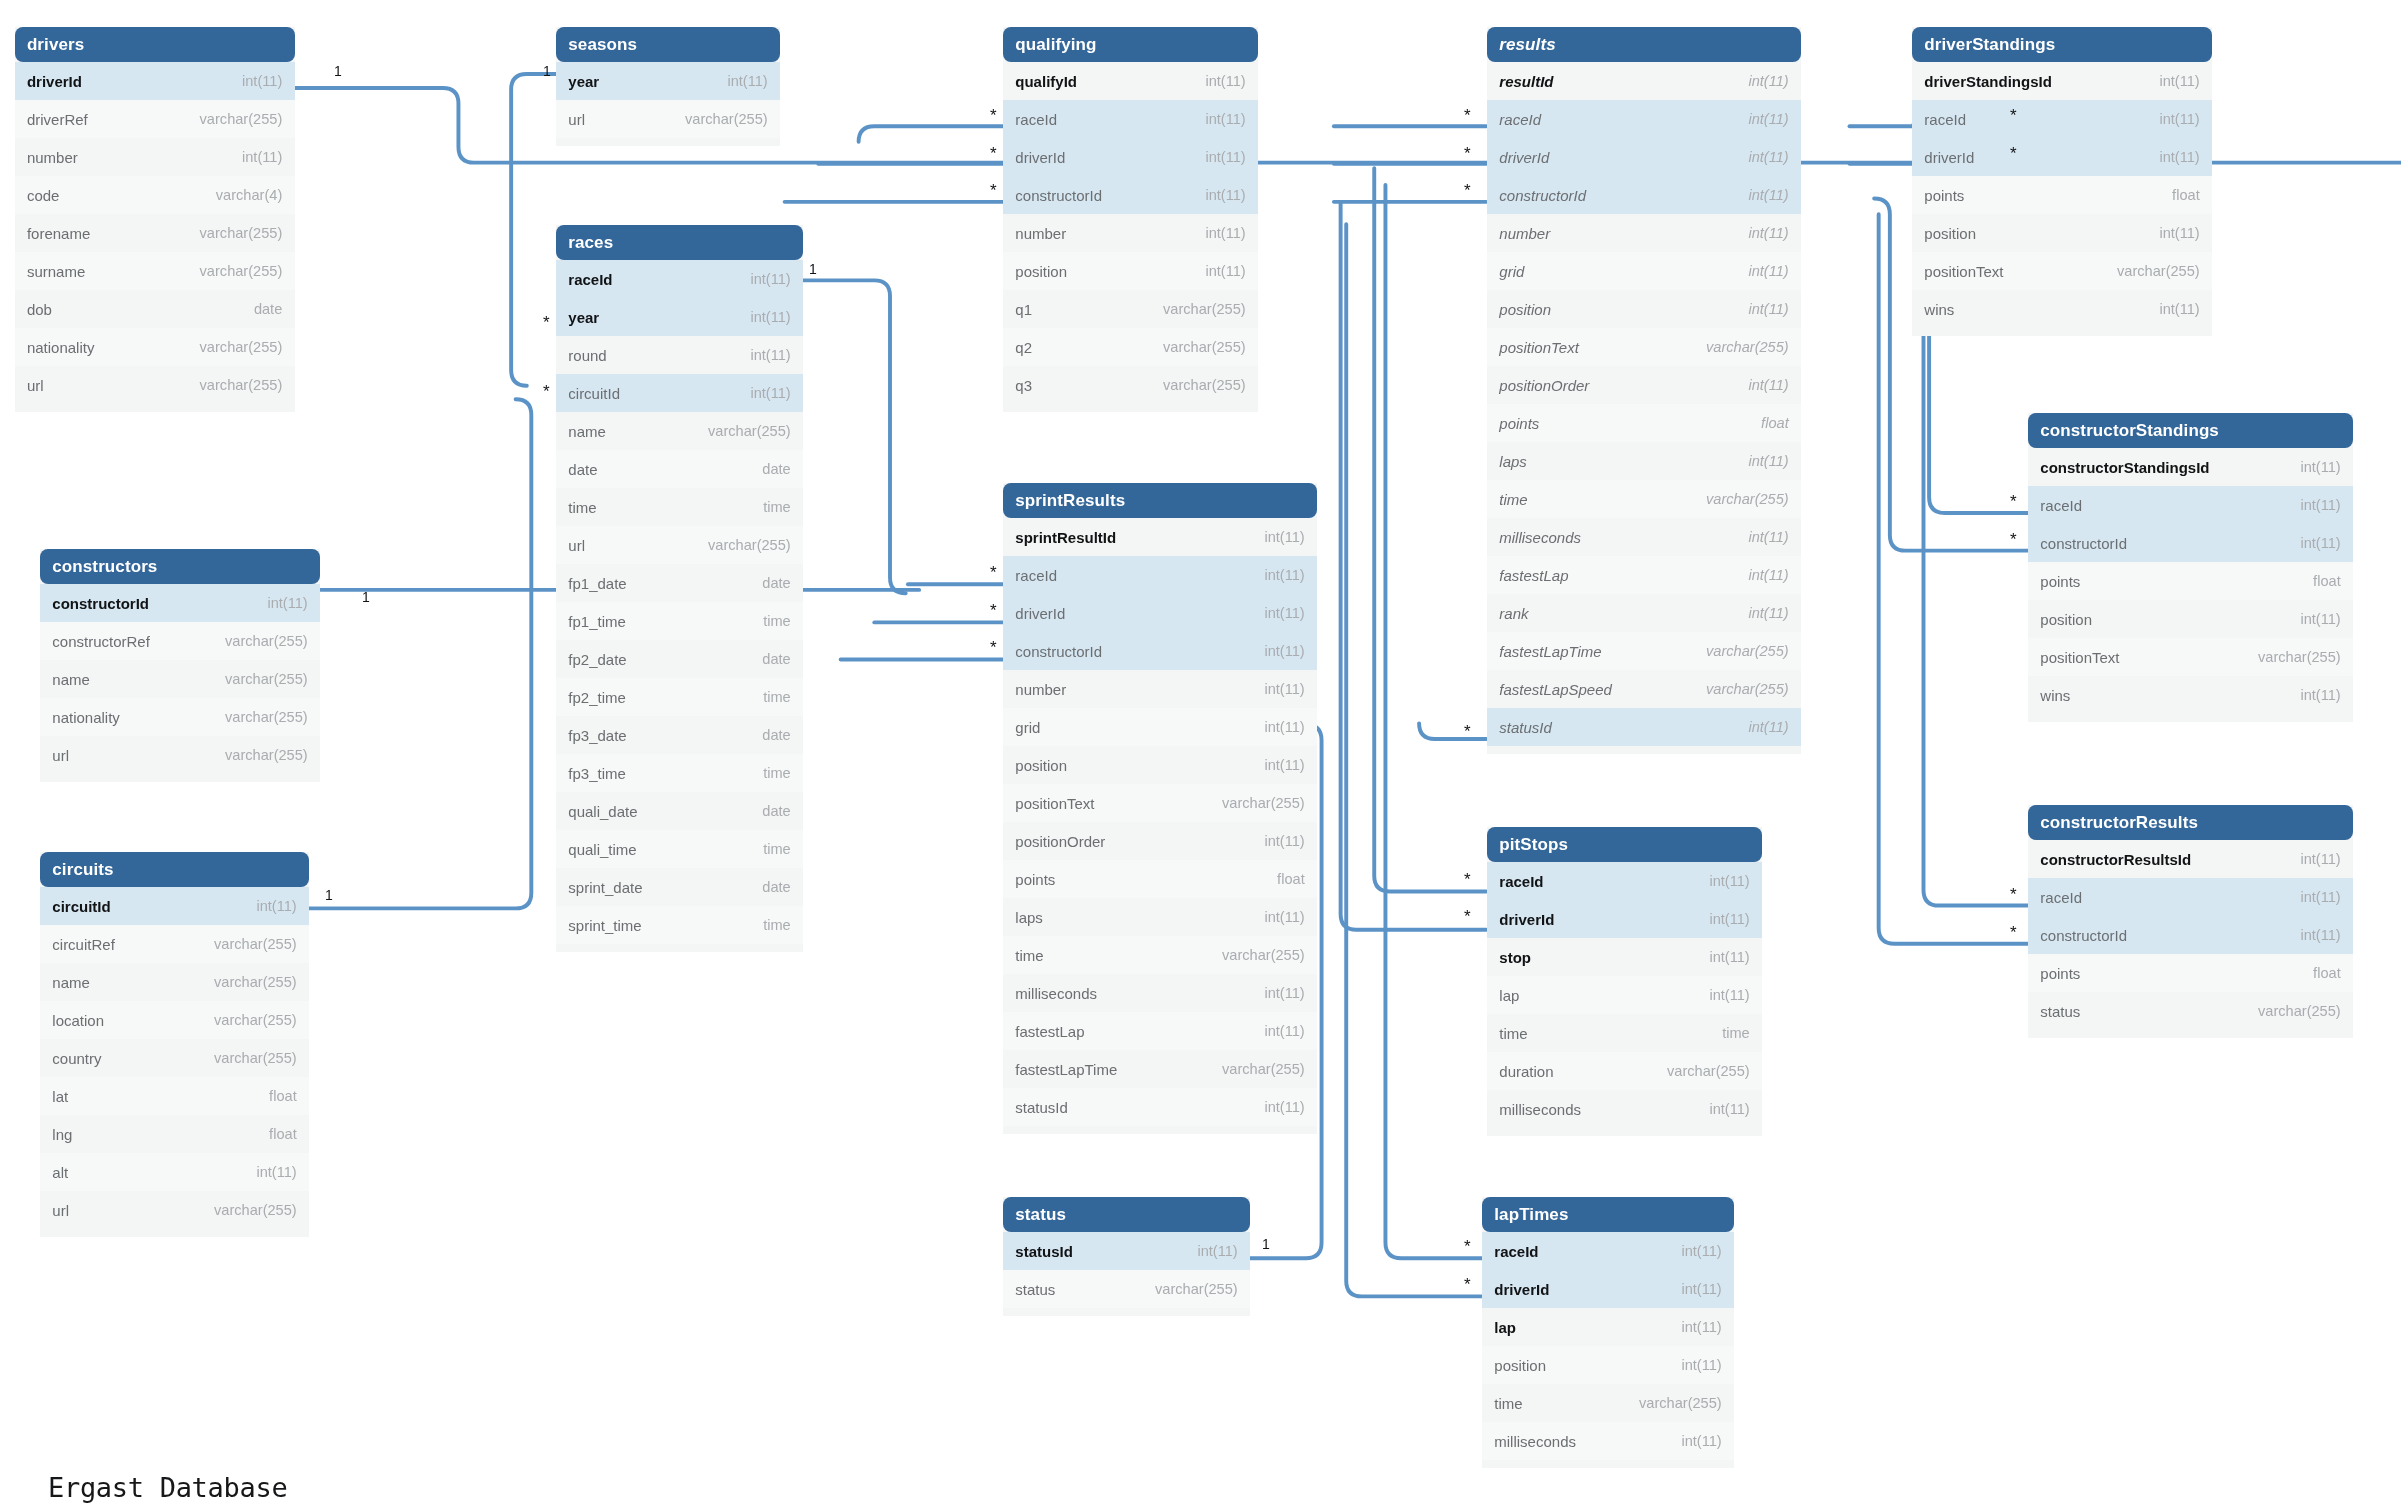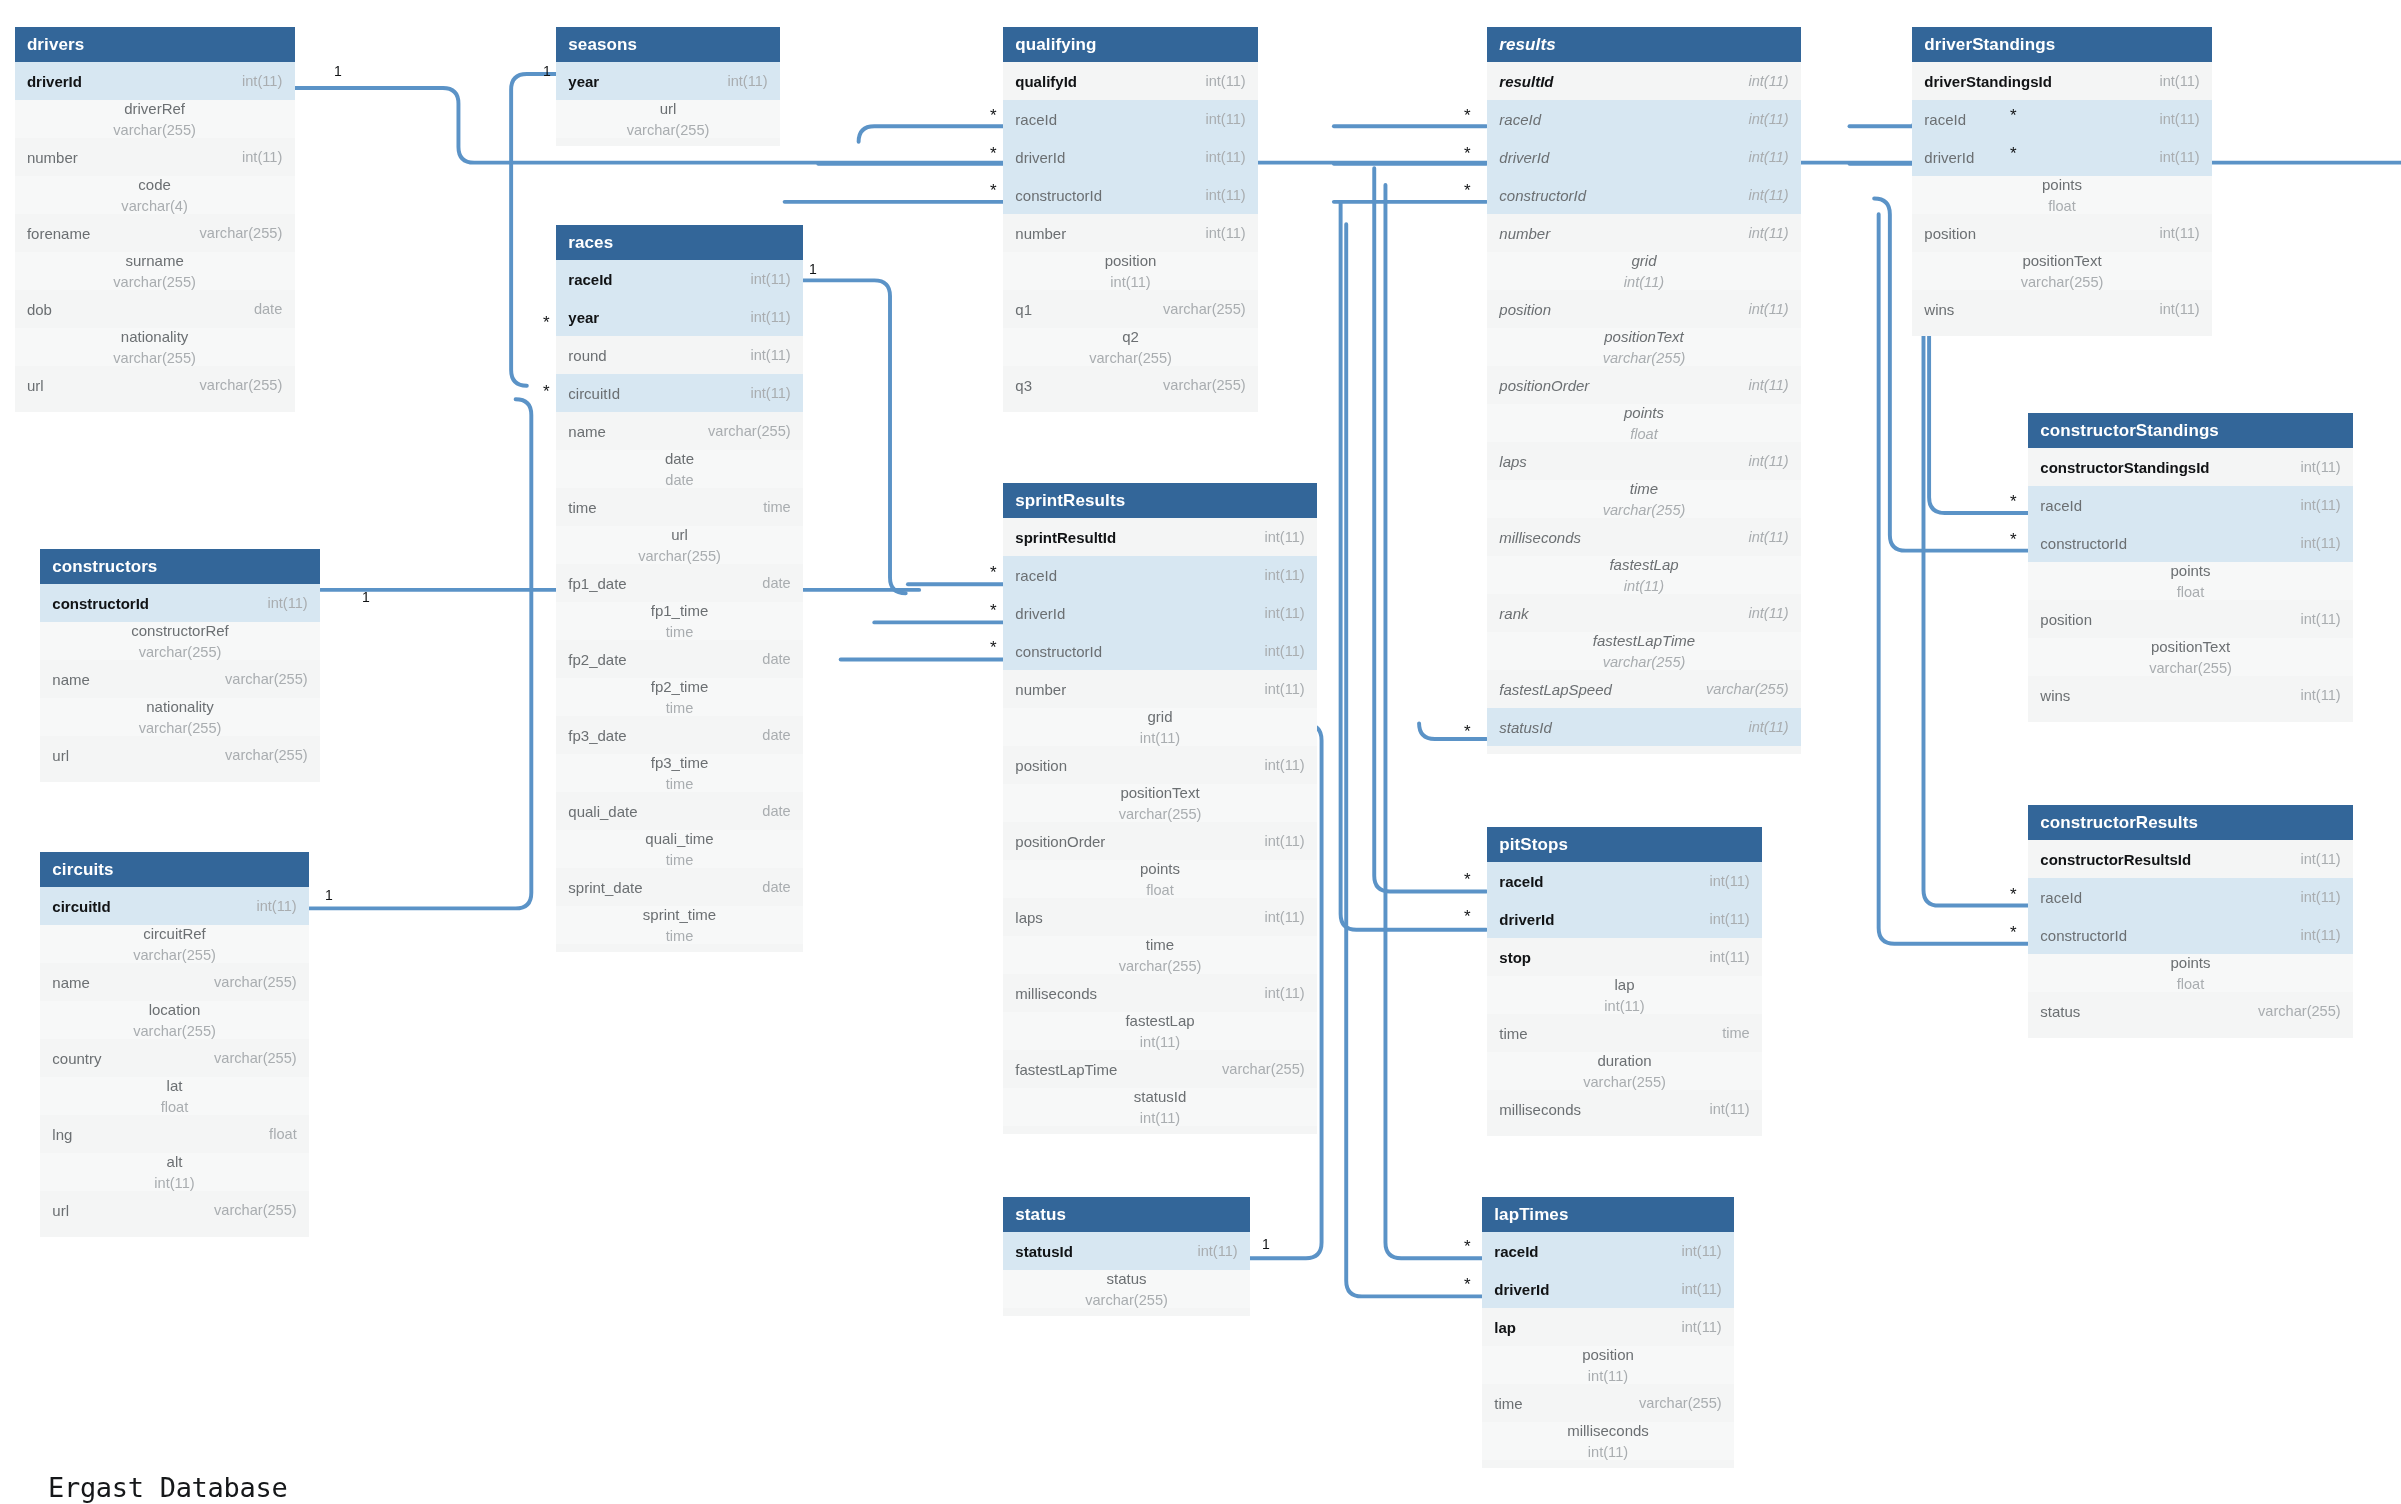--- a/index.html
+++ b/index.html
@@ -31,35 +31,36 @@
     color:#ffffff;
     font-weight:bold;
     font-size:17px;
     letter-spacing:0.1px;
     height:35px;
     line-height:35px;
     padding:0 0 0 12.3px;
     box-sizing:border-box;
     white-space:nowrap;
     overflow:hidden;
+    border-radius:8px;
   }
   .entity-body{padding:0;}
   .field{
     position:relative;
     display:flex;
     align-items:center;
     justify-content:space-between;
     height:38px;
     padding:0 12.3px;
     box-sizing:border-box;
     background:#f4f5f5;
     white-space:nowrap;
   }
   .field.key{background:#d7e7f2;}
-  .field.alt{background:#f7f8f8;flex-direction:column;}
+  .field.alt{background:#f7f8f8;}
   .fname{
     font-size:15px;
     color:#6b6f72;
   }
   .fname.pk{
     color:#111315;
     font-weight:bold;
   }
   .ftype{
     font-size:14.6px;

